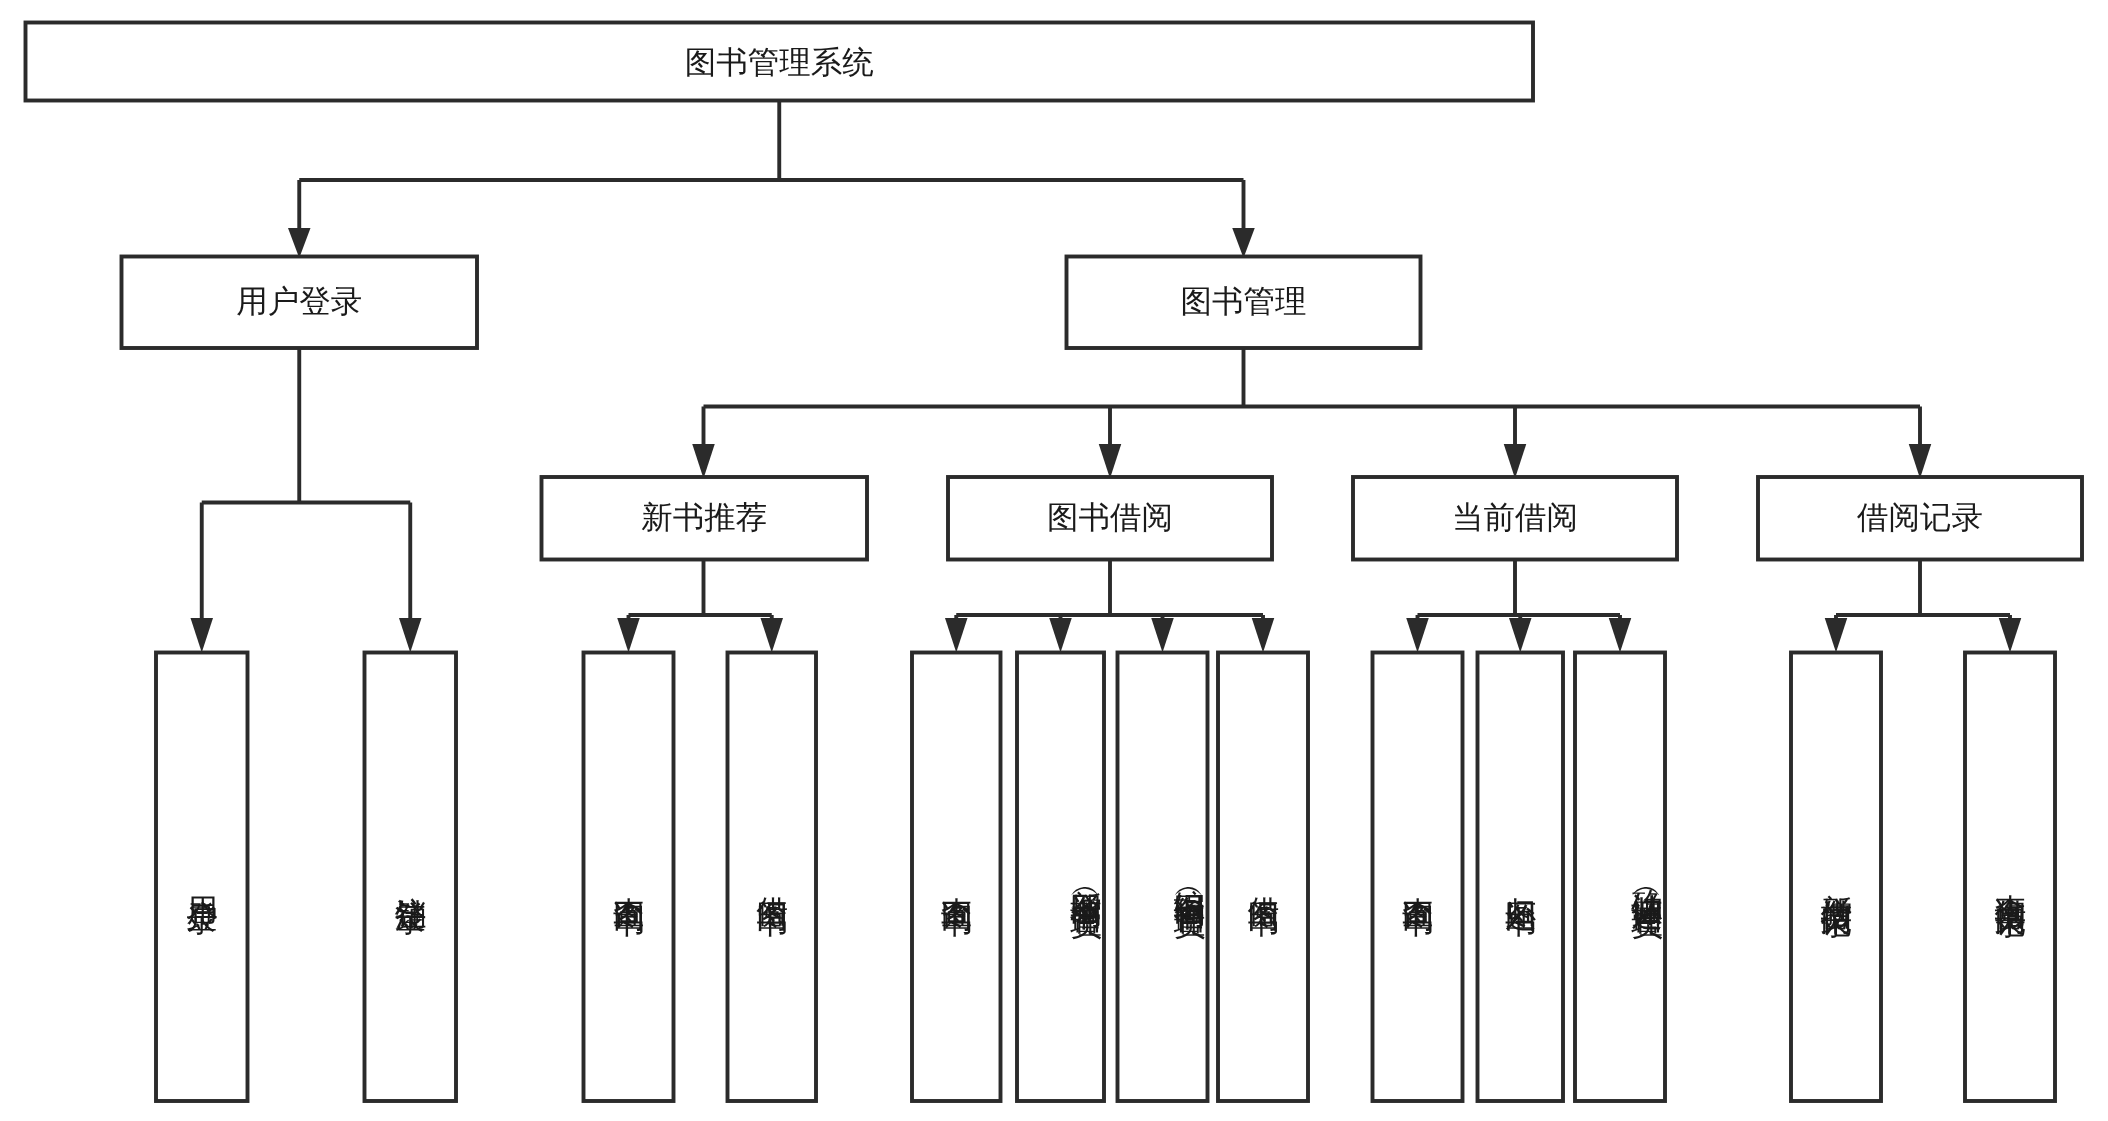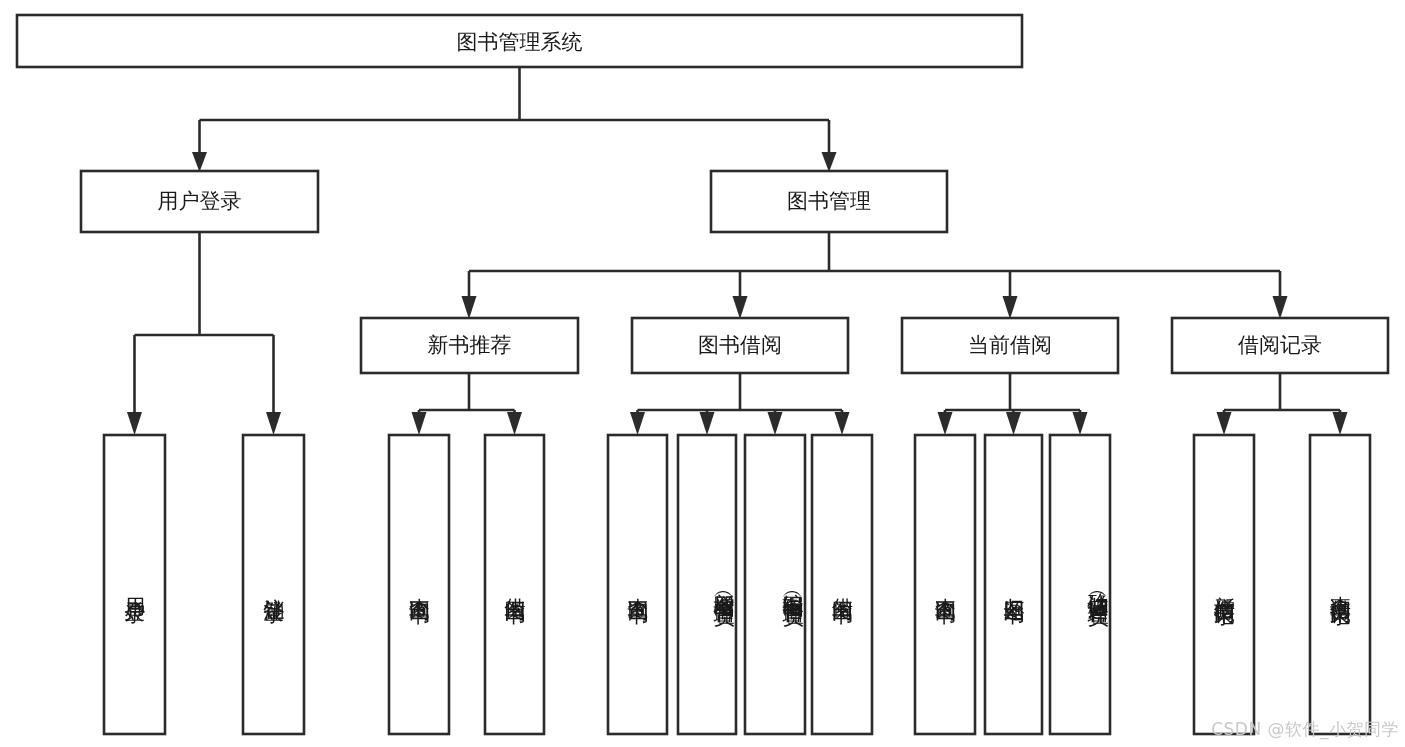--- a/index.html
+++ b/index.html
@@ -192,14 +192,13 @@
   <div class="node-label-v" style="left:608px; top:435px; width:59px; height:299px; display:flex; align-items:center; justify-content:center;">查询图书</div>
   <div class="node-label-v" style="left:678px; top:440px; width:58px; height:290px; display:flex; align-items:flex-start; justify-content:center;">新增图书（管理员）</div>
   <div class="node-label-v" style="left:745px; top:440px; width:60px; height:290px; display:flex; align-items:flex-start; justify-content:center;">编辑图书（管理员）</div>
   <div class="node-label-v" style="left:812px; top:435px; width:60px; height:299px; display:flex; align-items:center; justify-content:center;">借阅图书</div>
   <div class="node-label-v" style="left:915px; top:435px; width:60px; height:299px; display:flex; align-items:center; justify-content:center;">查询图书</div>
   <div class="node-label-v" style="left:985px; top:435px; width:57px; height:299px; display:flex; align-items:center; justify-content:center;">归还图书</div>
   <div class="node-label-v" style="left:1050px; top:440px; width:60px; height:290px; display:flex; align-items:flex-start; justify-content:center;">确认归还（管理员）</div>
   <div class="node-label-v" style="left:1194px; top:435px; width:60px; height:299px; display:flex; align-items:center; justify-content:center;">新增借阅记录</div>
   <div class="node-label-v" style="left:1310px; top:435px; width:60px; height:299px; display:flex; align-items:center; justify-content:center;">查询借阅记录</div>
 
-  <div class="watermark">CSDN @软件_小贺同学</div>
 </div>
 
 </body></html>

